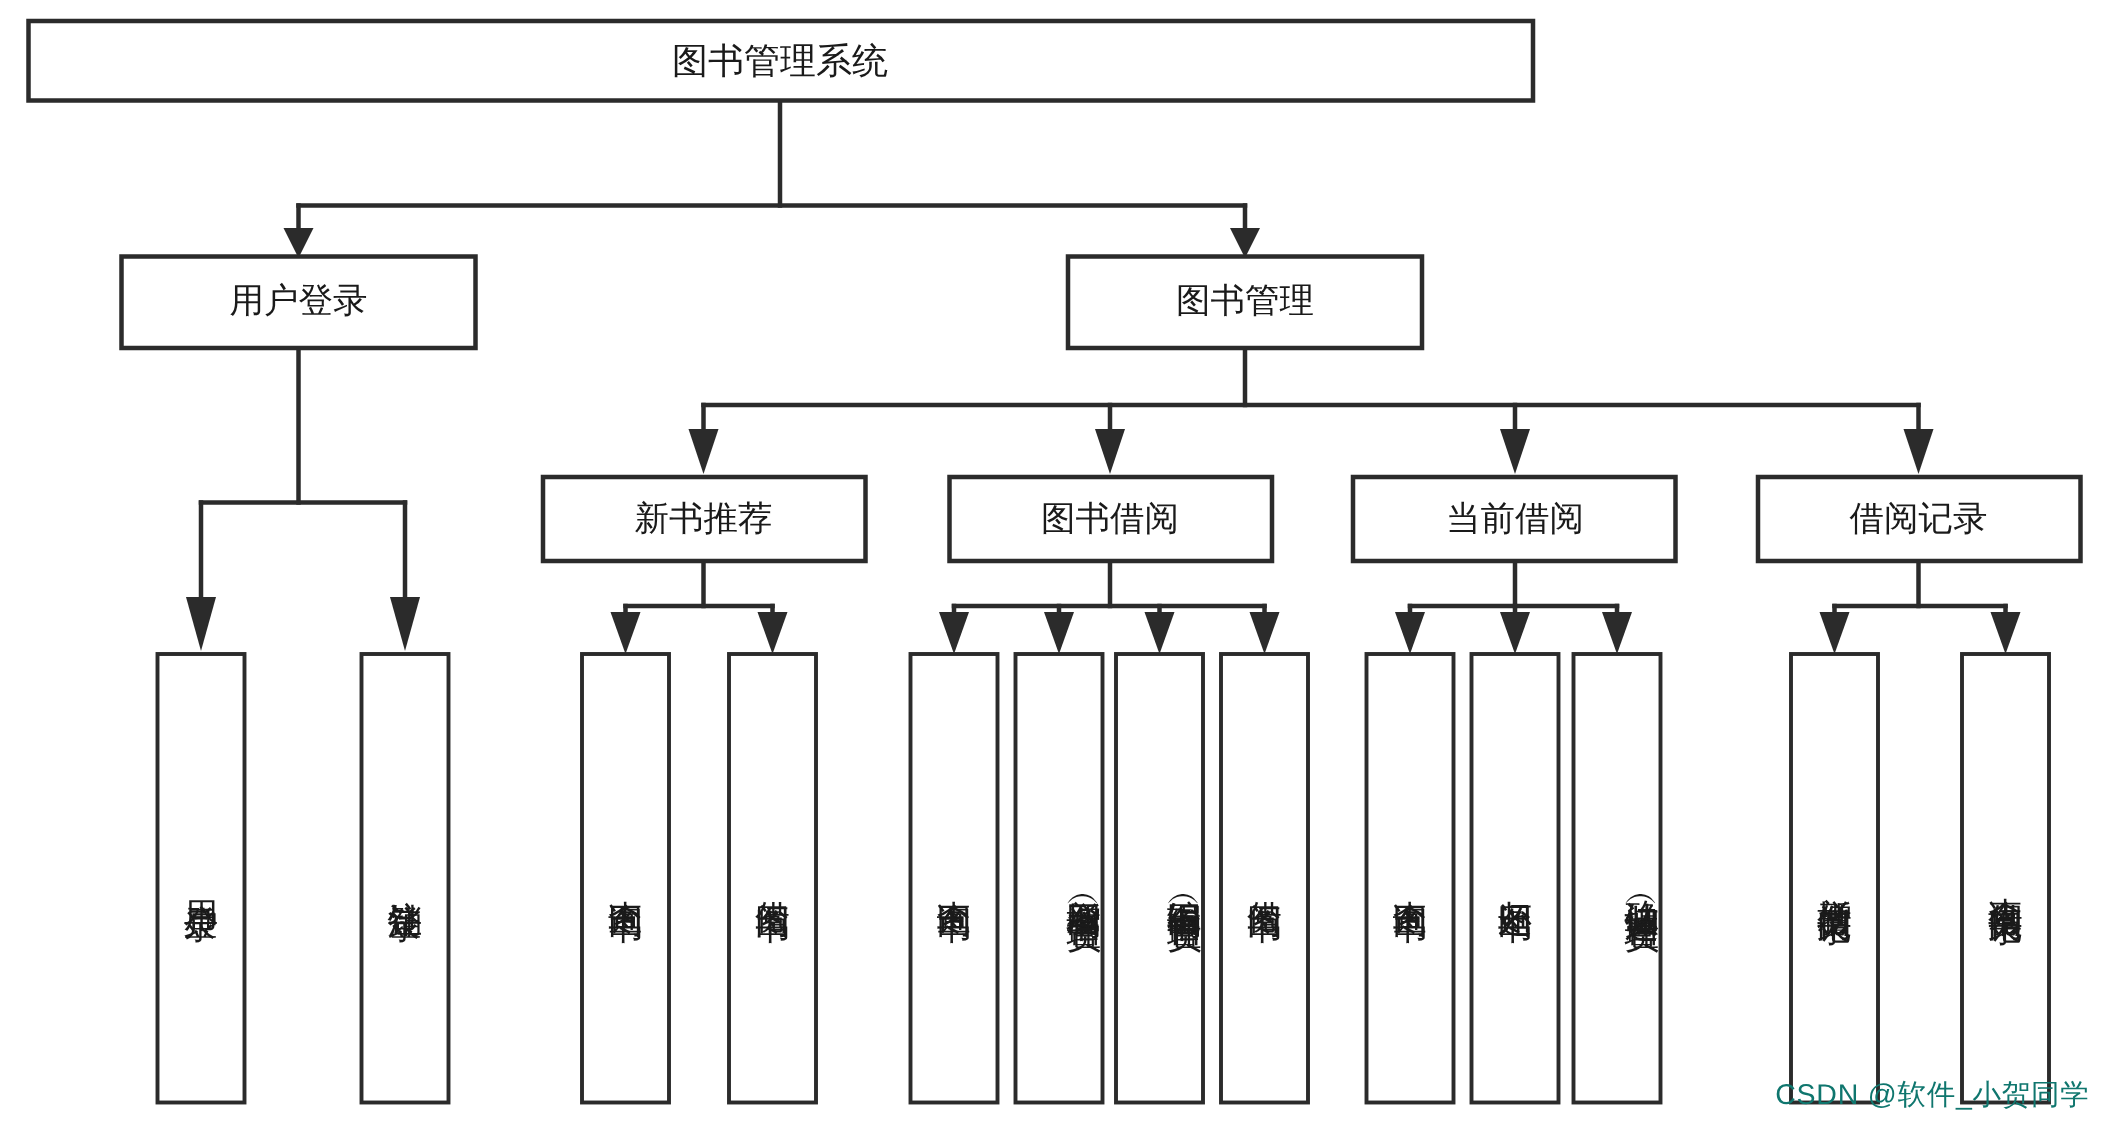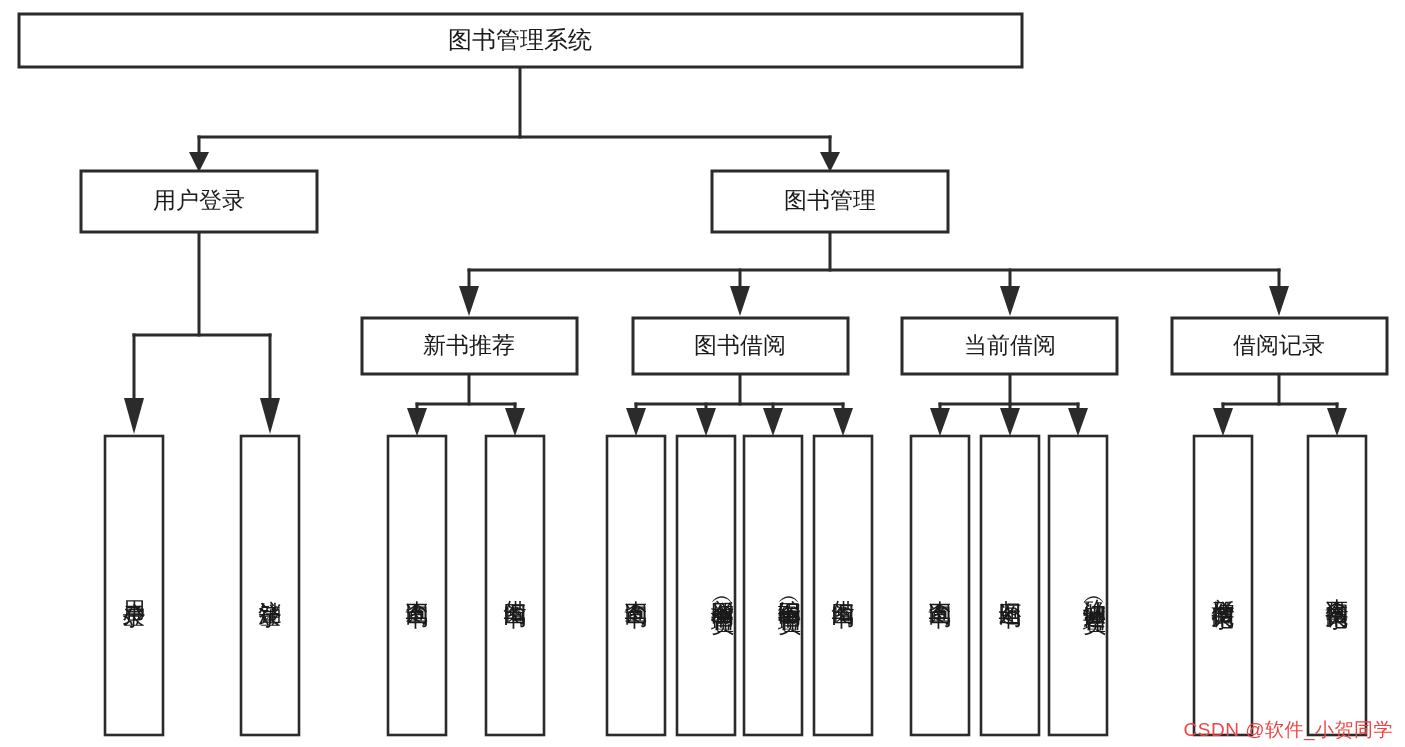--- a/index.html
+++ b/index.html
@@ -68,21 +68,21 @@
     justify-content: center;
     white-space: nowrap;
     pointer-events: none;
   }
   .watermark {
     position: absolute;
     right: 12px;
     bottom: 4px;
     font-family: "Liberation Sans", "DejaVu Sans", sans-serif;
     font-size: 19px;
-    color: #ef4444;
+    color: #0f766e;
     letter-spacing: 0.5px;
     white-space: nowrap;
   }
 </style>
 </head>
 <body>
 
 <div id="diagram-root">
 
   <svg width="1405" height="747" viewBox="0 0 1405 747" xmlns="http://www.w3.org/2000/svg">

